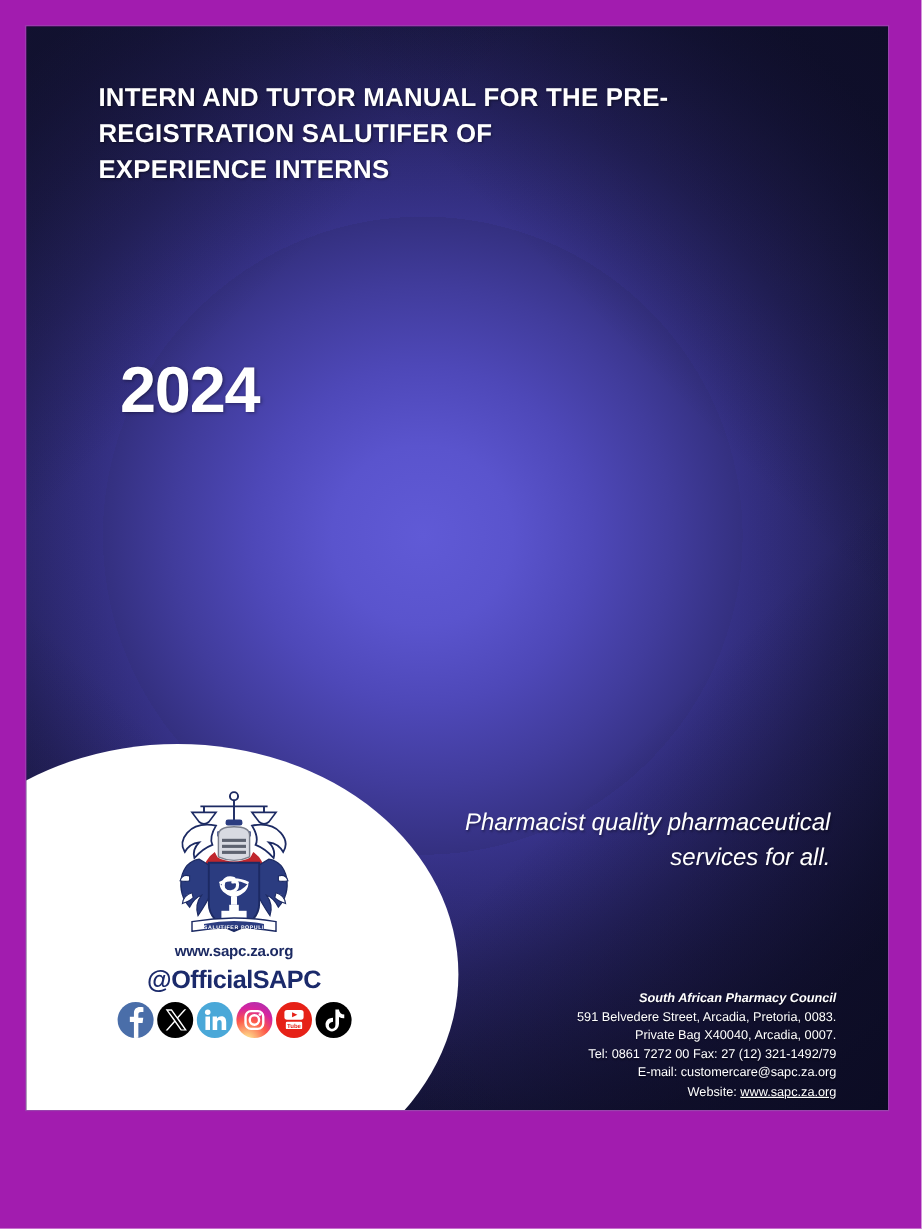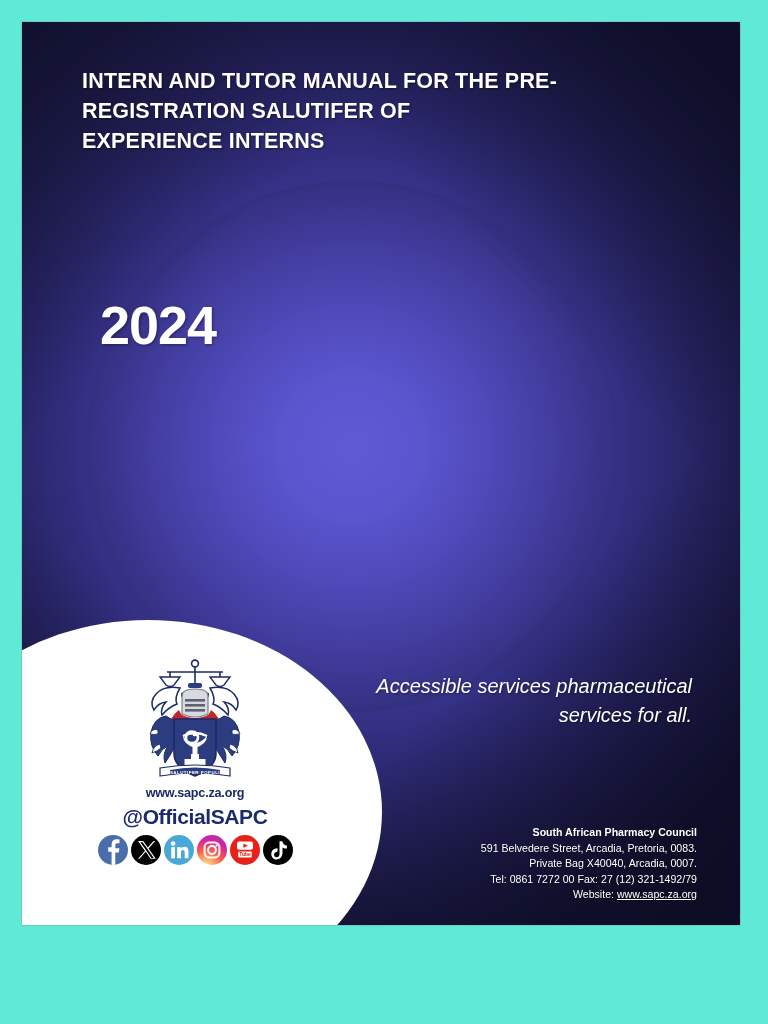--- a/index.html
+++ b/index.html
@@ -14,21 +14,21 @@
     overflow: hidden;
     position: relative;
   }
 
   
   #page {
     position: absolute;
     left: 0; top: 0;
     width: 768px;
     height: 1024px;
-    background: #5eead4;
+    background: #a21caf;
   }
 
   
   #cover {
     position: absolute;
     left: 22px;
     top: 22px;
     width: 718px;
     height: 903px;
     overflow: hidden;
@@ -146,21 +146,21 @@
     position: absolute;
     right: 43px;
     top: 803px;
     z-index: 7;
     color: #ffffff;
     font-size: 10.6px;
     line-height: 15.5px;
     text-align: right;
     text-shadow: 0 1px 1px rgba(0,0,0,0.4);
   }
-  #contact .org { font-weight: bold; }
+  #contact .org { font-weight: bold; font-style: italic; }
   #contact .web-url {
     text-decoration: underline;
   }
 
   
   #logo-group {
     position: absolute;
     left: 58px;
     top: 636px;
     width: 230px;
@@ -229,29 +229,30 @@
       <div>INTERN AND TUTOR MANUAL FOR THE PRE-</div>
       <div>REGISTRATION SALUTIFER OF</div>
       <div>EXPERIENCE INTERNS</div>
     </div>
 
     <div id="yearblock">
       <div id="year">2024</div>
     </div>
 
     <div id="tagline">
-      <div>Accessible services pharmaceutical</div>
+      <div>Pharmacist quality pharmaceutical</div>
       <div>services for all.</div>
     </div>
 
     <div id="contact">
       <div class="org">South African Pharmacy Council</div>
       <div>591 Belvedere Street, Arcadia, Pretoria, 0083.</div>
       <div>Private Bag X40040, Arcadia, 0007.</div>
       <div>Tel: 0861 7272 00 Fax: 27 (12) 321-1492/79</div>
+      <div>E-mail: customercare@sapc.za.org</div>
       <div><span>Website: </span><span class="web-url">www.sapc.za.org</span></div>
     </div>
 
     <div id="white-blob"></div>
 
     <div id="logo-group">
 
       <svg id="crest" width="118" height="128" viewBox="0 0 118 128">
 
         <g stroke="#1c2a63" stroke-width="1.6" fill="none">

